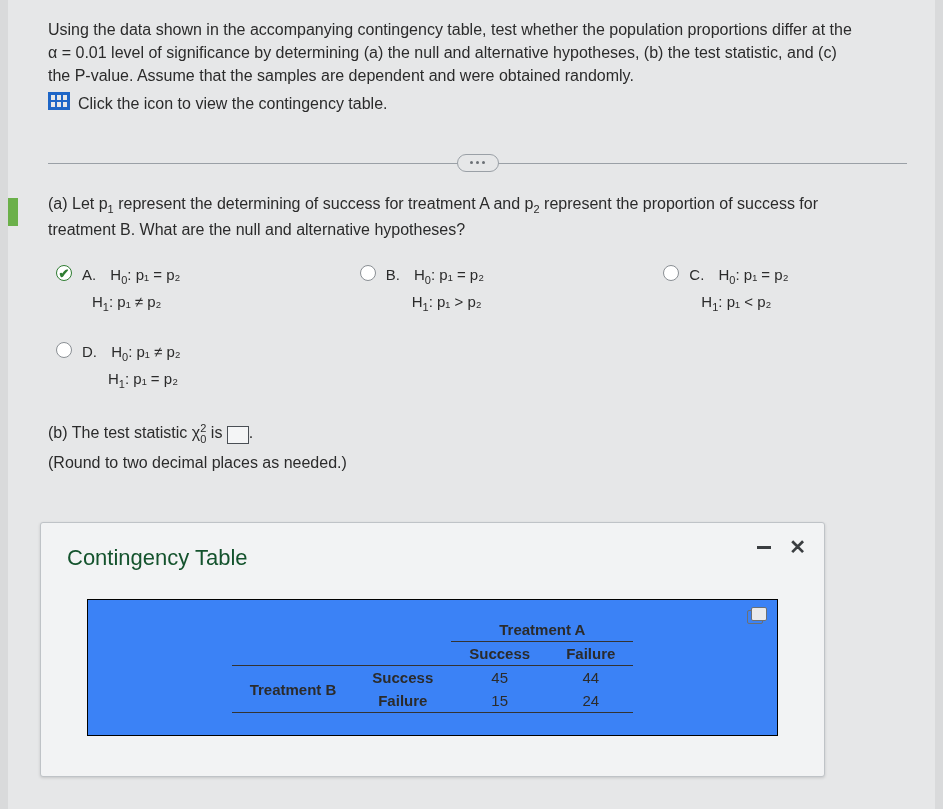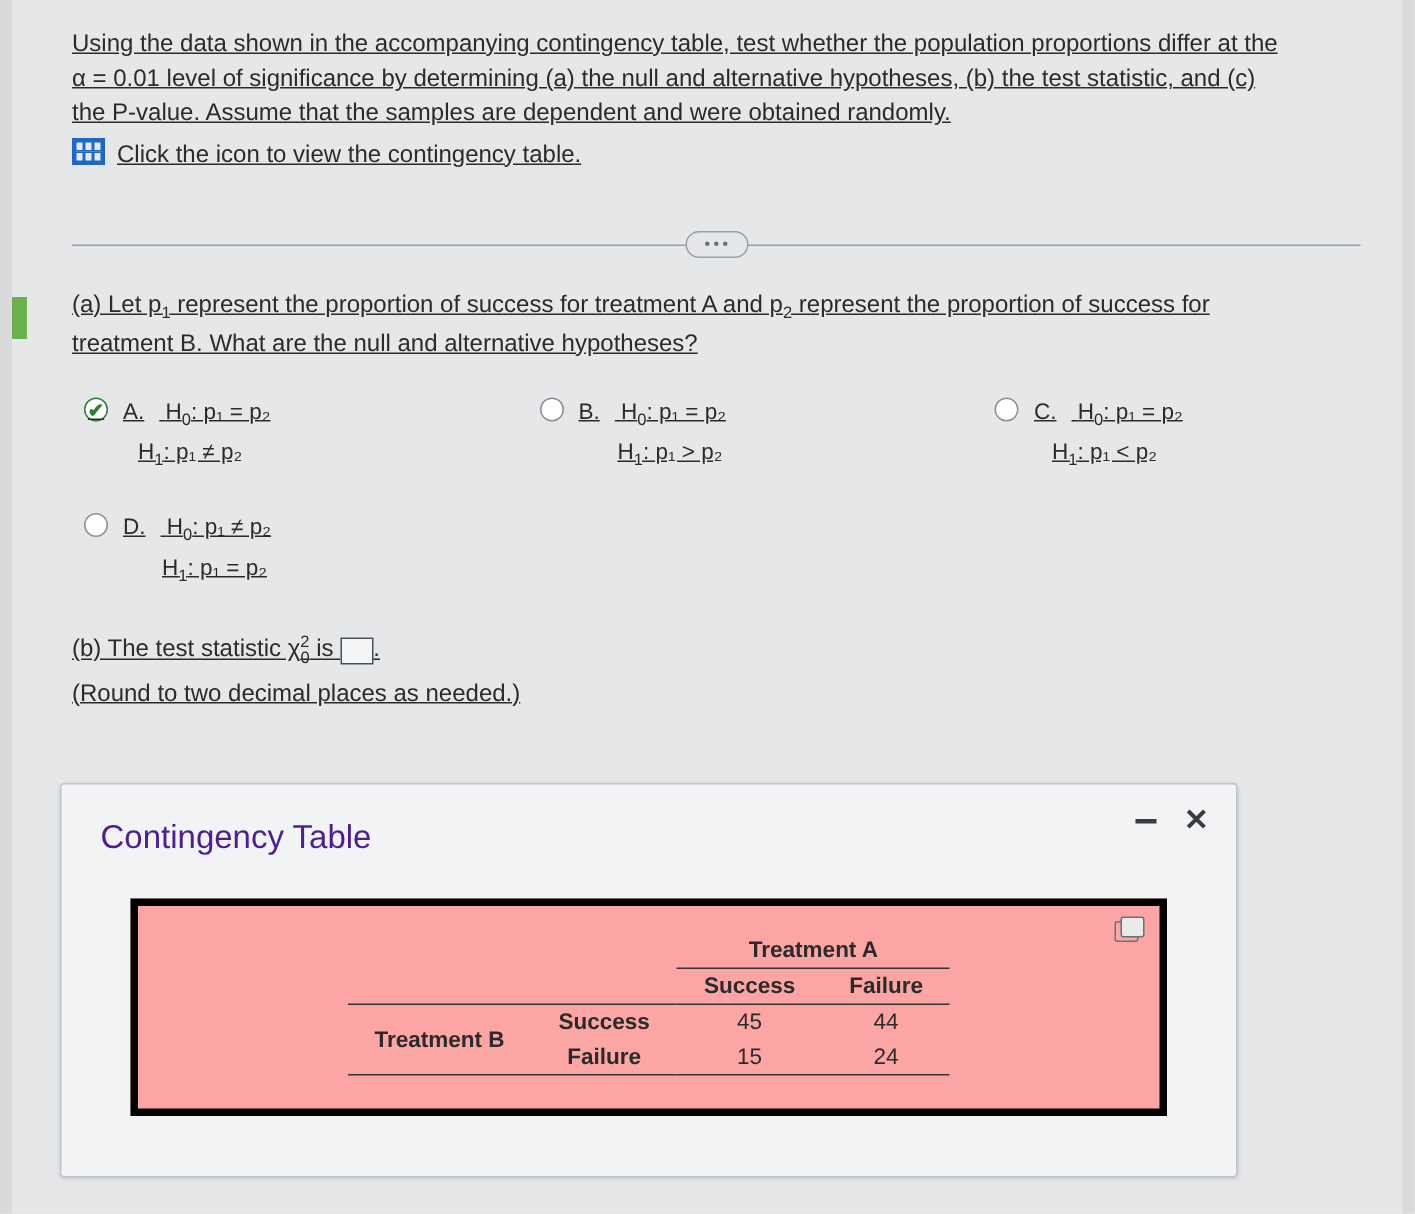--- a/index.html
+++ b/index.html
@@ -13,21 +13,20 @@
     font-size: 15px;
   }
   .page {
     background: #e6e7e8;
     margin: 0 8px;
     height: 100%;
     position: relative;
   }
   .content {
     padding: 18px 28px 0 40px;
-    text-decoration: underline;
   }
   .intro {
     line-height: 1.45;
     font-size: 16px;
   }
   .icon-link {
     display: flex;
     align-items: flex-start;
     gap: 8px;
     margin-top: 4px;
@@ -124,27 +123,27 @@
   .minimize {
     width: 14px; height: 3px; background: #3a3d40;
     cursor: pointer;
   }
   .close {
     font-size: 20px; font-weight: bold; color: #3a3d40;
     cursor: pointer; line-height: 1;
   }
   .modal-title {
     font-size: 22px;
-    color: #4c1d95;
+    color: #14532d;
     margin-bottom: 28px;
   }
   .ct-wrap {
     margin: 0 20px;
-    background: #fca5a5;
-    border: 5px solid #000000;
+    background: #3b82f6;
+    border: 1px solid #000000;
     padding: 18px 22px 22px 22px;
     position: relative;
   }
   .copy-icon {
     position: absolute;
     top: 10px; right: 14px;
     width: 16px; height: 14px;
     border: 1.5px solid #6b7075;
     border-radius: 2px;
   }
@@ -204,21 +203,21 @@
     <div class="hr-zone">
       <div class="pill">
           <span></span>
           <span></span>
           <span></span>
         </div>
     </div>
 
     <div class="qa">
       <div>
-        <span>(a) Let p</span><span class="sub">1</span><span> represent the proportion of success for treatment A and p</span><span class="sub">2</span><span> represent the proportion of success for</span>
+        <span>(a) Let p</span><span class="sub">1</span><span> represent the determining of success for treatment A and p</span><span class="sub">2</span><span> represent the proportion of success for</span>
       </div>
       <div>treatment B. What are the null and alternative hypotheses?</div>
     </div>
 
     <div class="choices">
 
       <div class="choice">
         <div class="radio checked"></div>
         <div class="choice-body">
           <span class="choice-letter">A.</span>

